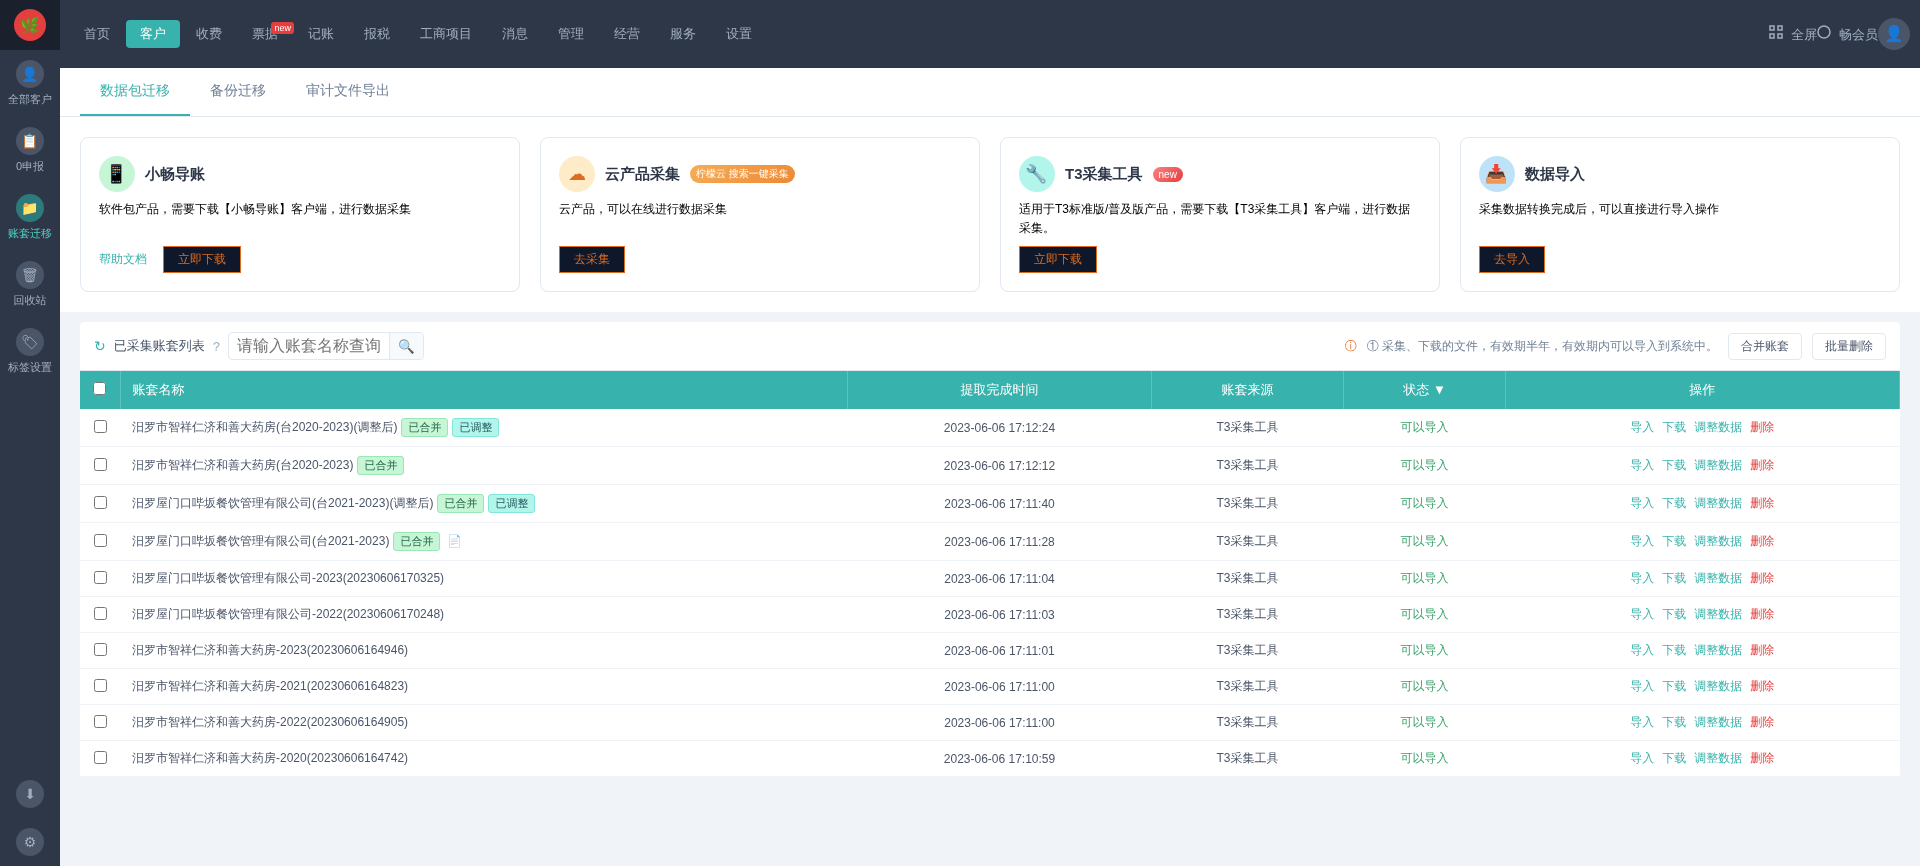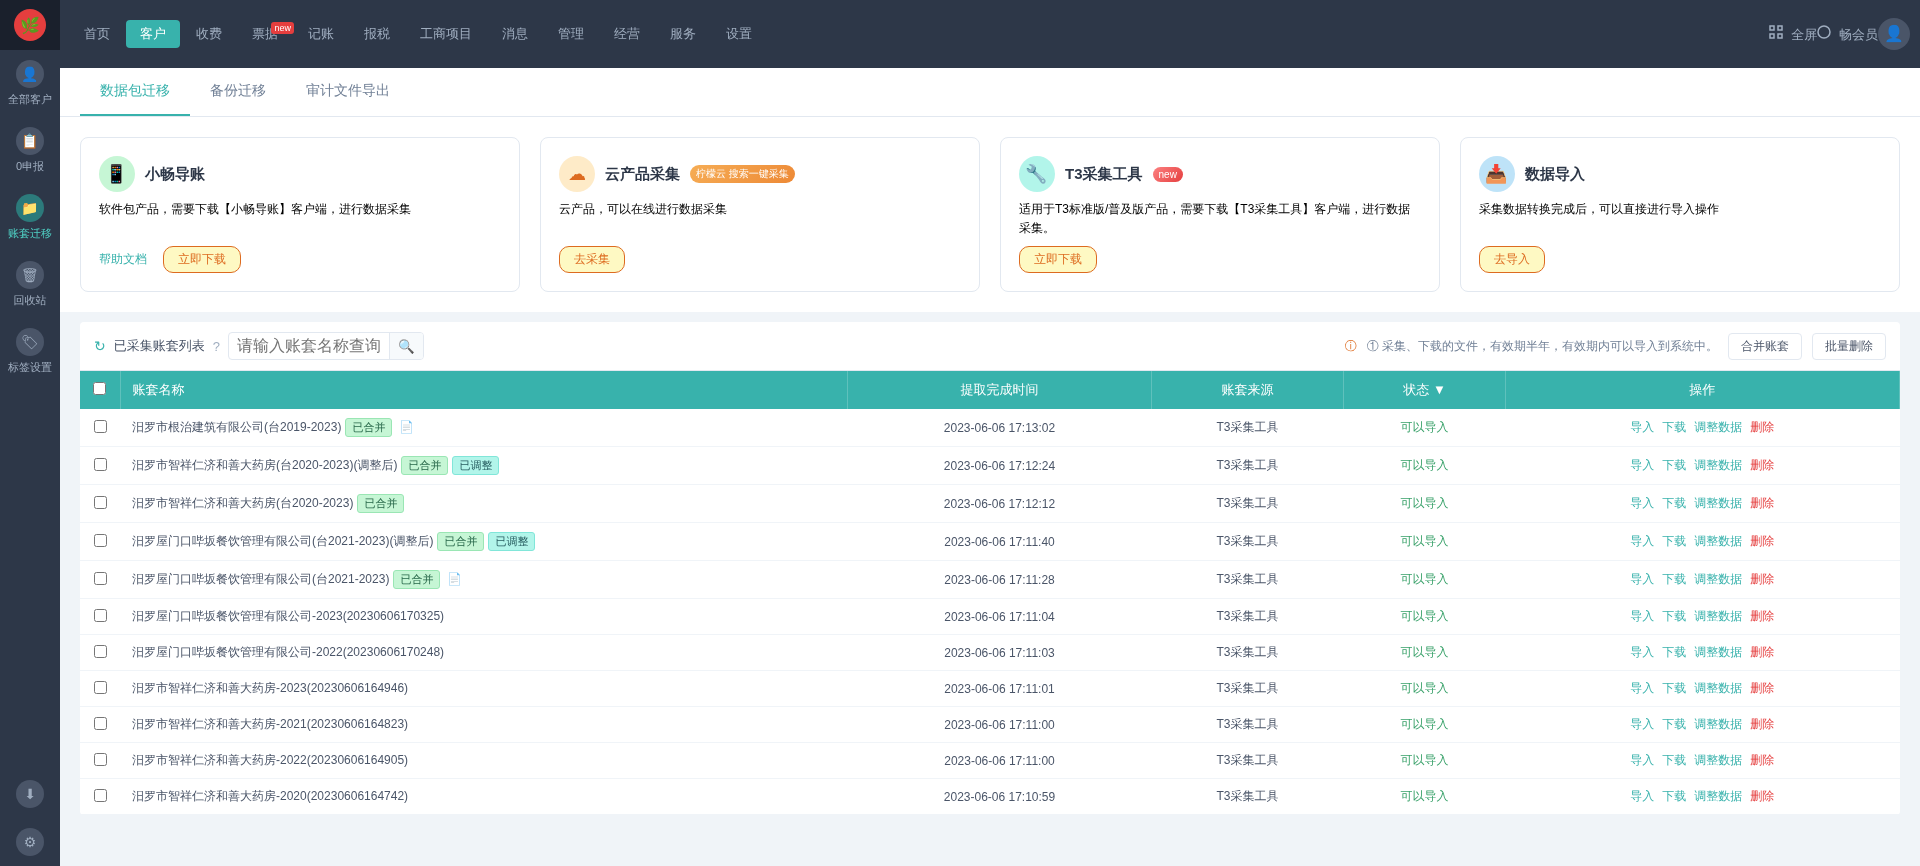--- a/index.html
+++ b/index.html
@@ -189,23 +189,23 @@
     }
     .card-link {
       font-size: 12px;
       color: #38b2ac;
       cursor: pointer;
       text-decoration: none;
     }
     .card-btn {
       border: 1px solid #dd6b20;
       color: #dd6b20;
-      background: #fef9c3;
+      background: #0f172a;
       padding: 4px 14px;
-      border-radius: 10px;
+      border-radius: 0;
       font-size: 12px;
       cursor: pointer;
     }
 
     .card-badge {
       background: linear-gradient(135deg, #f6ad55, #ed8936);
       color: white;
       font-size: 10px;
       padding: 2px 6px;
       border-radius: 9px;
@@ -499,28 +499,20 @@
               <th class="name-col">账套名称</th>
               <th>提取完成时间</th>
               <th>账套来源</th>
               <th>状态 ▼</th>
               <th>操作</th>
             </tr>
           </thead>
           <tbody id="table-body">
               <tr>
                 <td><input type="checkbox" style=""></td>
-                <td class="name-col">汨罗市根治建筑有限公司(台2019-2023)<span class="tag-badge tag-green">已合并</span><span class="file-icon"> 📄</span></td>
-                <td>2023-06-06 17:13:02</td>
-                <td>T3采集工具</td>
-                <td><span class="status-badge">可以导入</span></td>
-                <td><span class="action-link">导入</span><span class="action-link">下载</span><span class="action-link">调整数据</span><span class="action-link danger">删除</span></td>
-              </tr>
-              <tr>
-                <td><input type="checkbox" style=""></td>
                 <td class="name-col">汨罗市智祥仁济和善大药房(台2020-2023)(调整后)<span class="tag-badge tag-green">已合并</span><span class="tag-badge tag-teal">已调整</span></td>
                 <td>2023-06-06 17:12:24</td>
                 <td>T3采集工具</td>
                 <td><span class="status-badge">可以导入</span></td>
                 <td><span class="action-link">导入</span><span class="action-link">下载</span><span class="action-link">调整数据</span><span class="action-link danger">删除</span></td>
               </tr>
               <tr>
                 <td><input type="checkbox" style=""></td>
                 <td class="name-col">汨罗市智祥仁济和善大药房(台2020-2023)<span class="tag-badge tag-green">已合并</span></td>
                 <td>2023-06-06 17:12:12</td>

